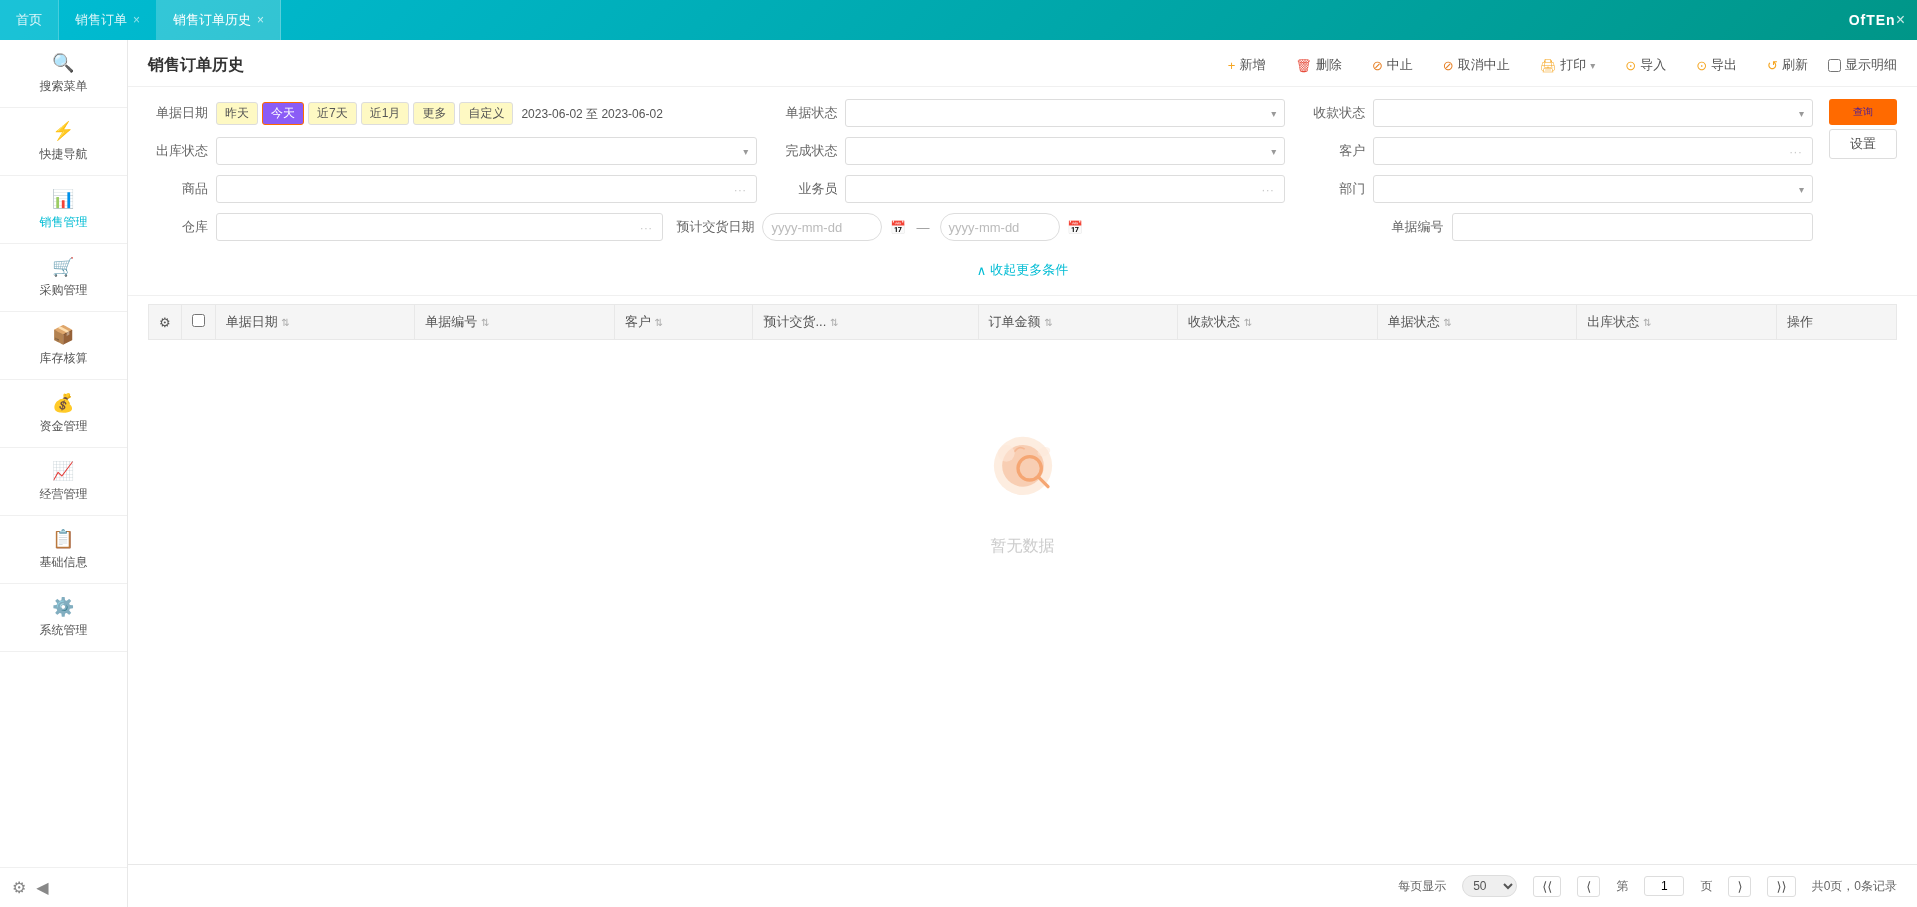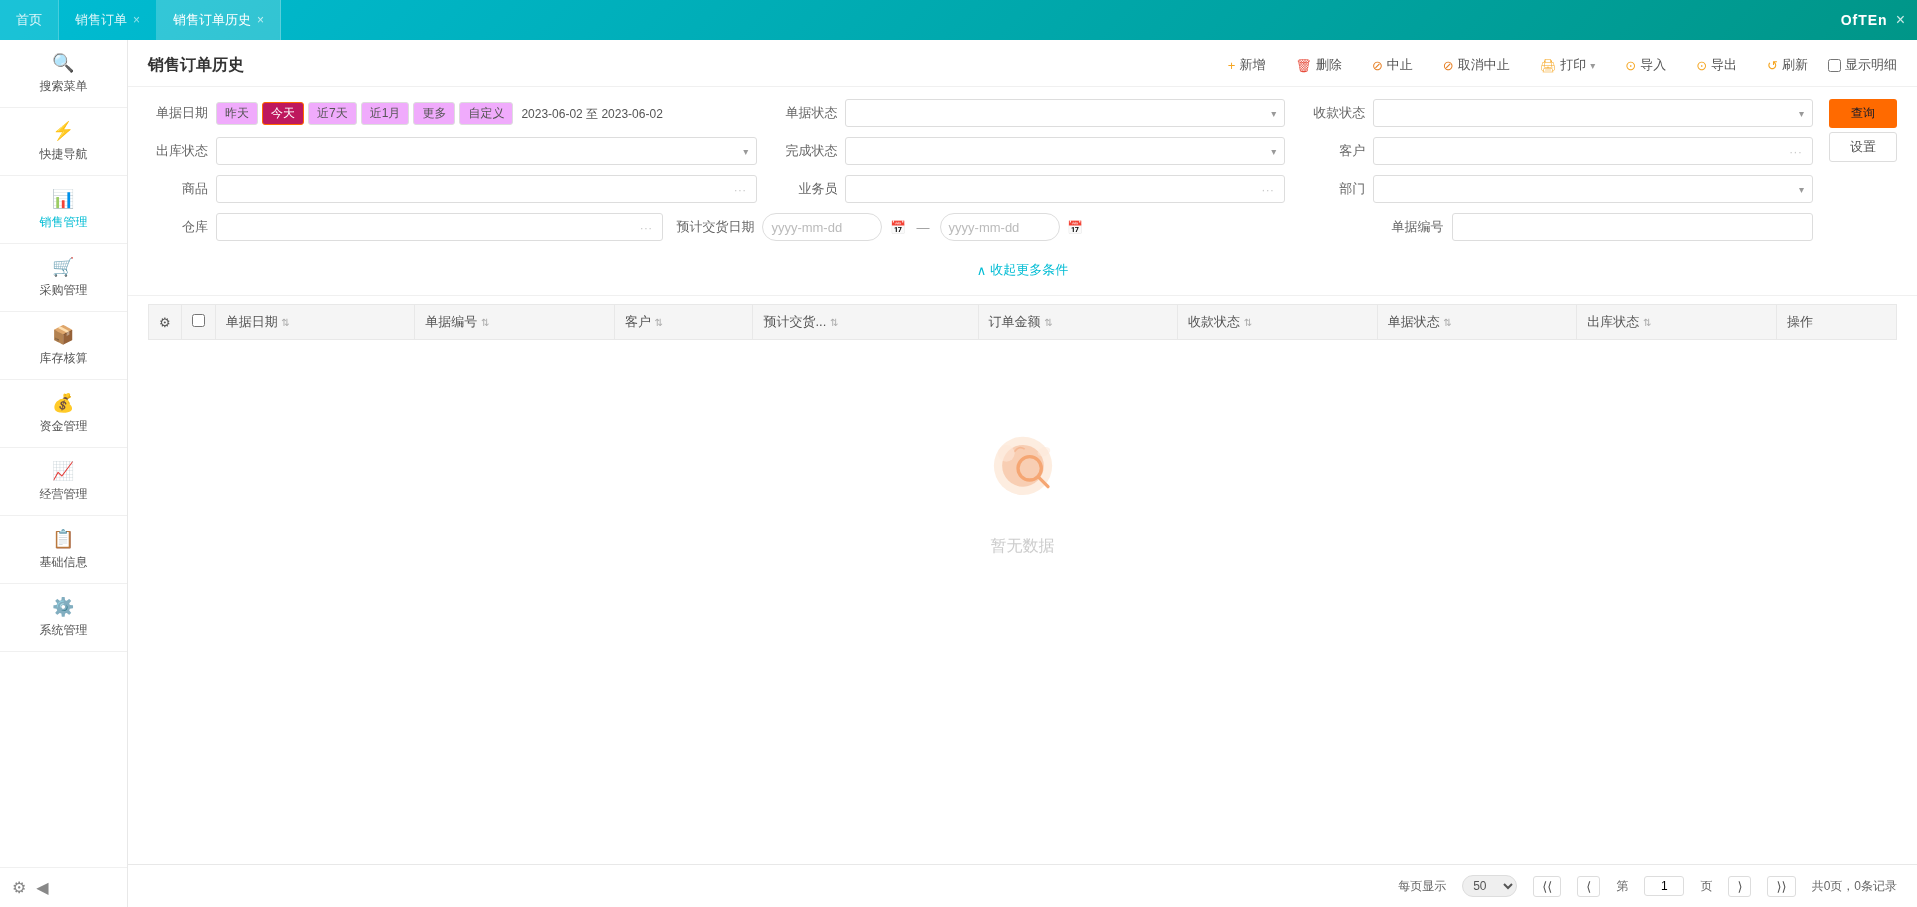--- a/index.html
+++ b/index.html
@@ -40,21 +40,20 @@
       opacity: 0.7;
       cursor: pointer;
     }
     .tab.home {
       background: rgba(255,255,255,0.1);
     }
     .top-bar-right {
       display: flex;
       align-items: center;
       padding-right: 12px;
-      gap: 8px;
       color: rgba(255,255,255,0.8);
     }
     .brand-text {
       color: #fff;
       font-weight: bold;
       font-size: 14px;
       letter-spacing: 1px;
     }
     .top-close-btn {
       cursor: pointer;
@@ -186,27 +185,27 @@
     .field-value {
       display: flex;
       align-items: center;
       gap: 4px;
       flex: 1;
     }
     .date-btn {
       padding: 2px 8px;
       border: 1px solid #ddd;
       border-radius: 3px;
-      background: #f0abfc;
+      background: #fef9c3;
       cursor: pointer;
       font-size: 12px;
       color: #555;
     }
     .date-btn.active {
-      background: #be185d;
+      background: #8b5cf6;
       color: #fff;
       border-color: #ff6a00;
     }
     .date-range {
       font-size: 12px;
       color: #555;
       margin-top: 2px;
     }
     .select-field {
       display: flex;
@@ -248,25 +247,25 @@
       justify-content: center;
       padding: 4px 0;
       color: #00bcd4;
       cursor: pointer;
       font-size: 12px;
       gap: 4px;
     }
     .search-btn {
       padding: 6px 20px;
       background: #ff6a00;
-      color: #0f172a;
+      color: #4c1d95;
       border: none;
       border-radius: 3px;
       cursor: pointer;
-      font-size: 12px;
+      font-size: 10px;
     }
     .settings-btn {
       padding: 5px 20px;
       background: #fff;
       color: #555;
       border: 1px solid #ddd;
       border-radius: 3px;
       cursor: pointer;
       font-size: 13px;
     }

